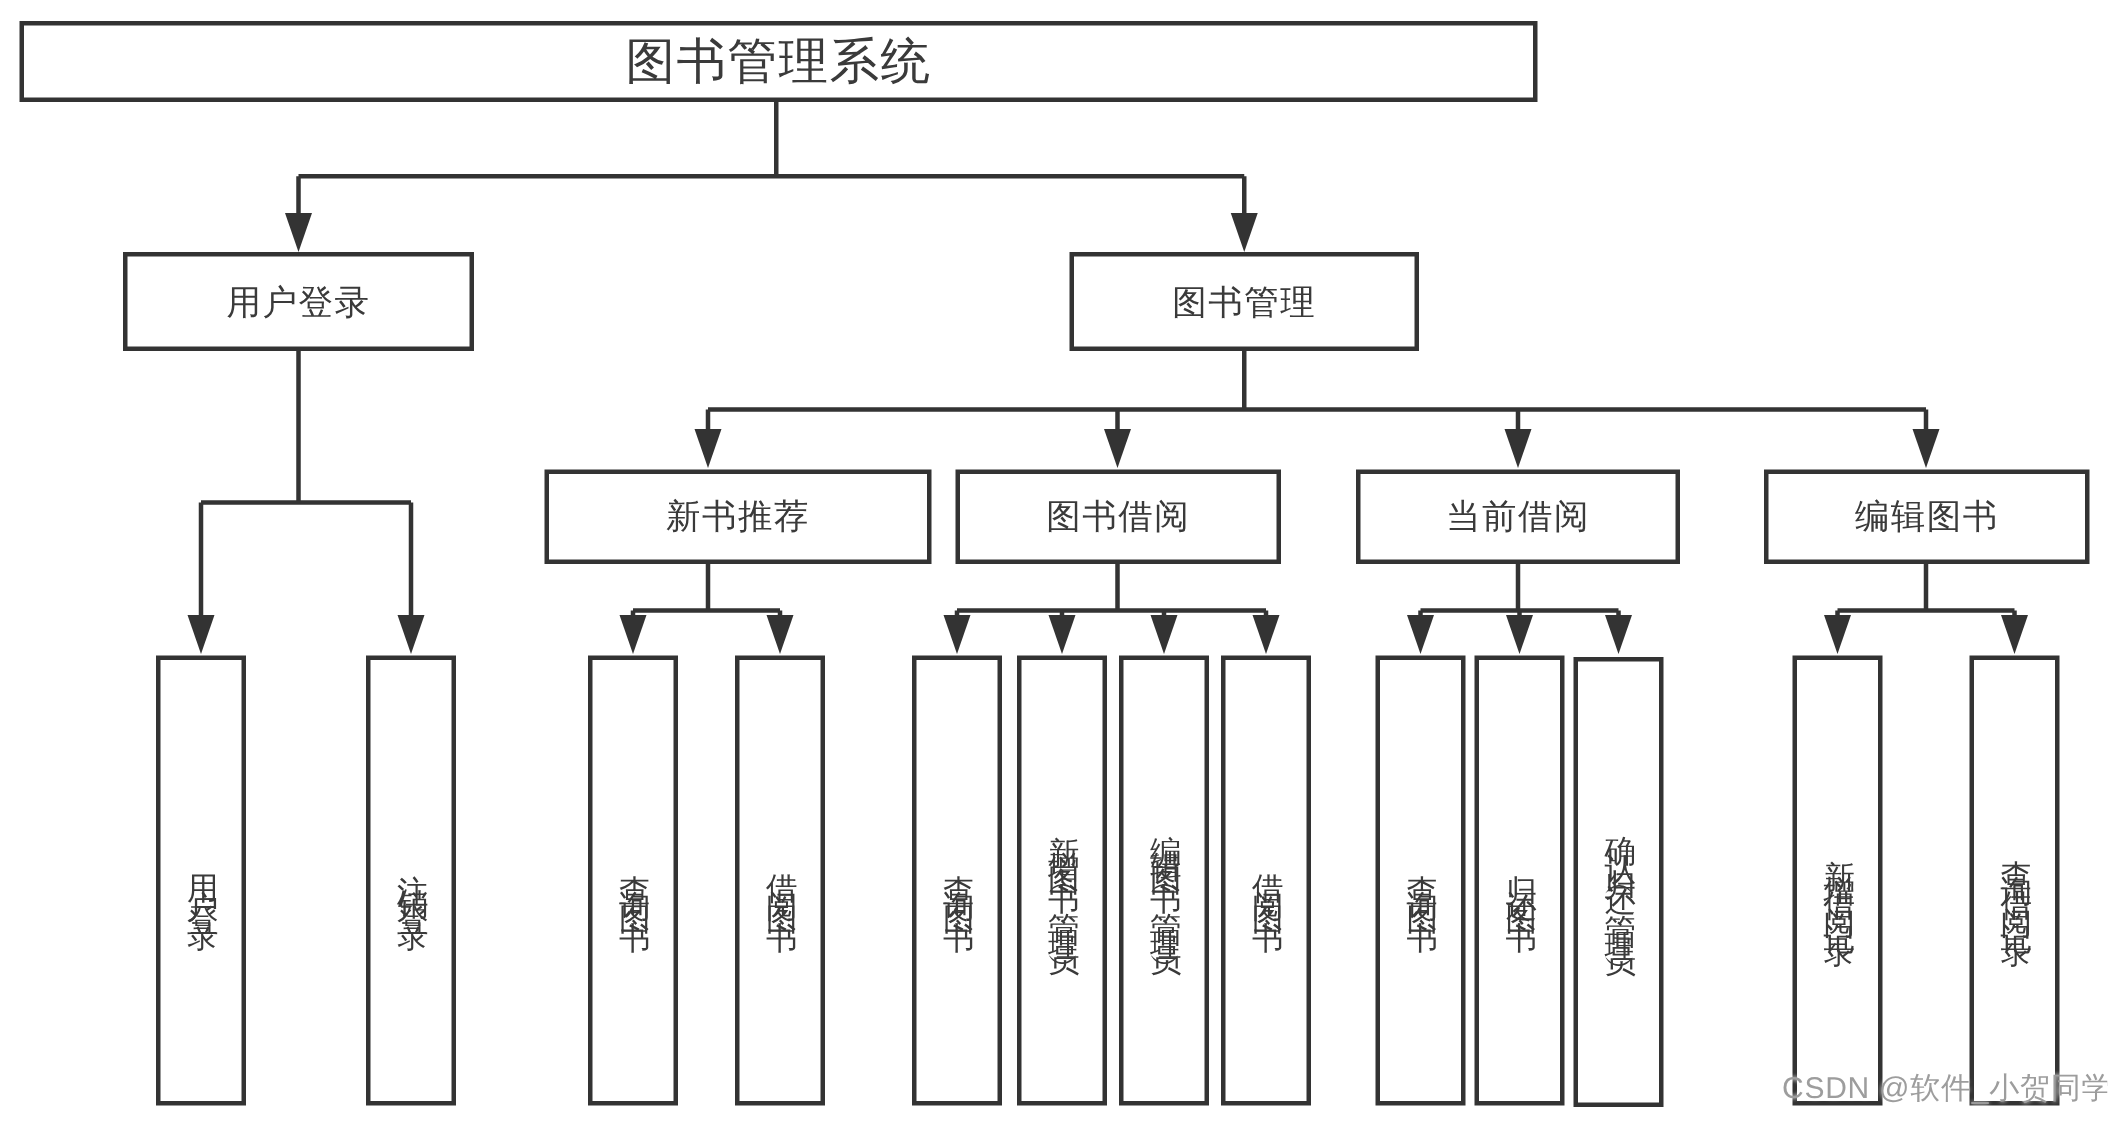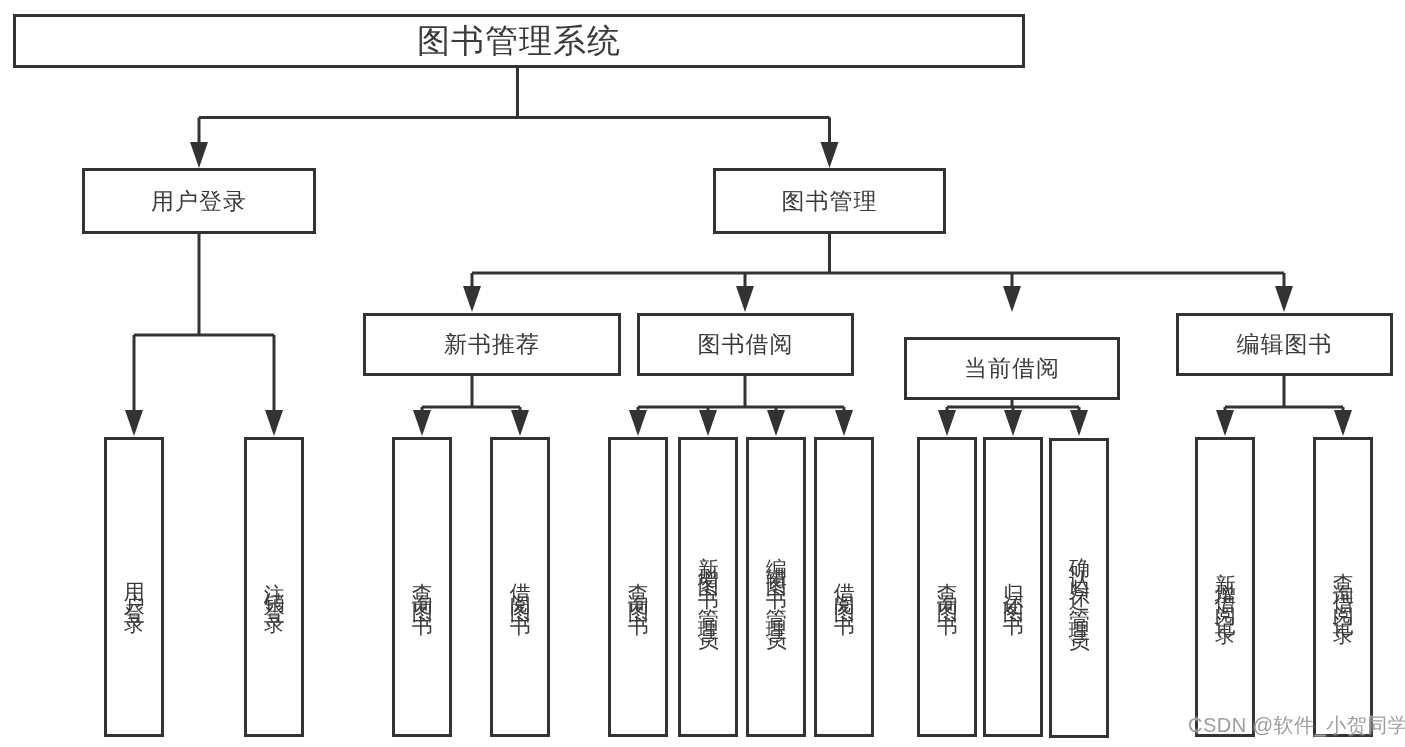--- a/index.html
+++ b/index.html
@@ -101,21 +101,21 @@
   <div class="node h lvl" style="left:713px;top:168px;width:233px;height:66px;font-family:Liberation Mono, monospace;">
     <span>图书管理</span>
   </div>
 
   <div class="node h lvl" style="left:363px;top:313px;width:258px;height:63px;">
     <span>新书推荐</span>
   </div>
   <div class="node h lvl" style="left:637px;top:313px;width:217px;height:63px;">
     <span>图书借阅</span>
   </div>
-  <div class="node h lvl" style="left:904px;top:313px;width:216px;height:63px;margin-top:24px;">
+  <div class="node h lvl" style="left:904px;top:313px;width:216px;height:63px;">
     <span>当前借阅</span>
   </div>
   <div class="node h lvl" style="left:1176px;top:313px;width:217px;height:63px;">
     <span>编辑图书</span>
   </div>
 
   <div class="node v" style="left:104px;top:437px;width:60px;height:300px;">
     <span>用户登录</span>
   </div>
   <div class="node v" style="left:244px;top:437px;width:60px;height:300px;">

